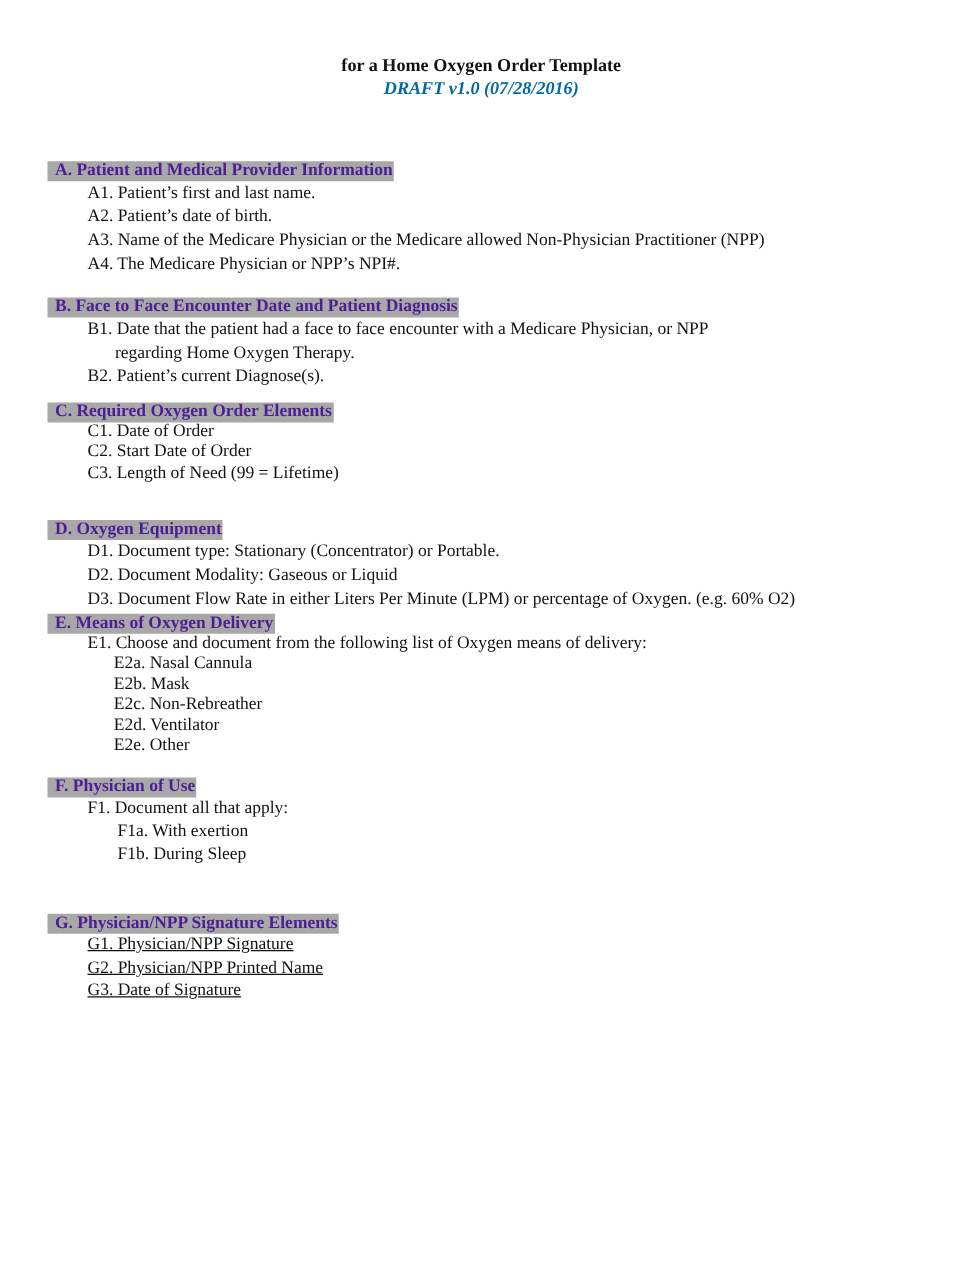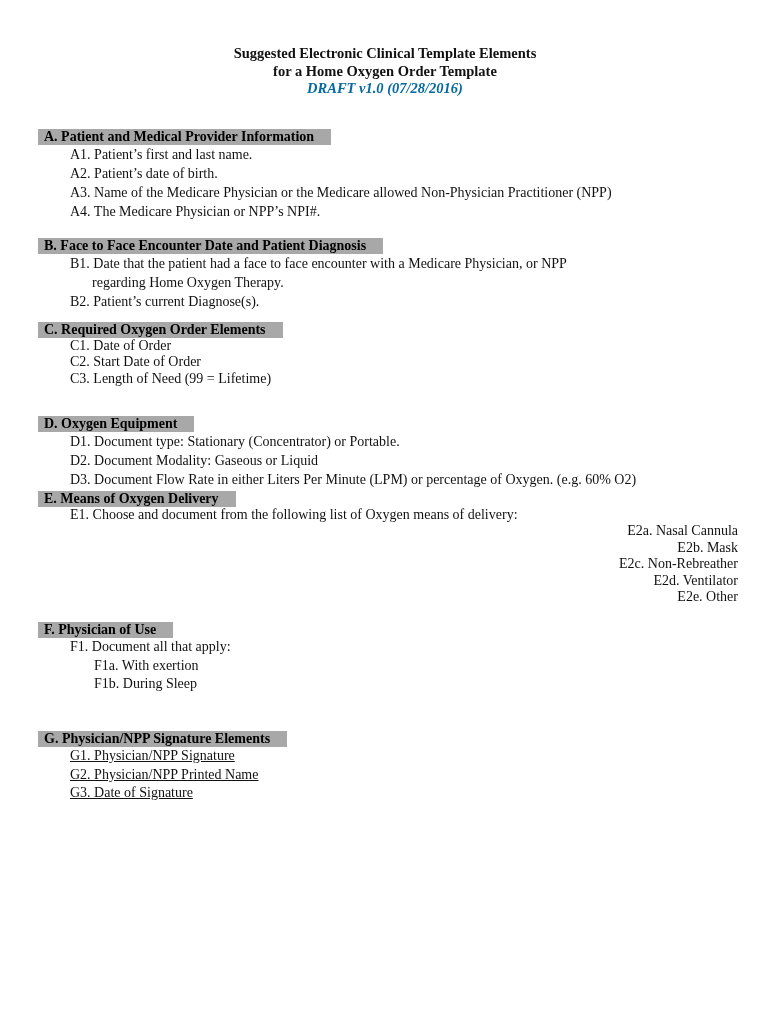--- a/index.html
+++ b/index.html
@@ -33,44 +33,43 @@
       position: absolute;
       left: 38px;
       width: 700px;
     }
     .section-heading {
       display: inline-block;
       background: #a8a8a8;
       font-weight: bold;
       font-size: 14px;
       line-height: 16px;
-      padding: 0 17px 0 6px;
+      padding: 0 1px 0 6px;
       margin: 0;
-      color: #000000;
+      color: #4c1d95;
     }
     .item {
       font-size: 14px;
       line-height: 16.4px;
       margin: 0;
       white-space: nowrap;
     }
     .lvl1 { padding-left: 32px; }
     .lvl1-cont { padding-left: 54px; }
-    .lvl2-e { padding-left: 53px; text-align: right; }
+    .lvl2-e { padding-left: 53px; }
     .lvl2-f { padding-left: 56px; }
     .gap-a .item { line-height: 19px; }
     .gap-b .item { line-height: 19px; }
     .gap-f .item { line-height: 18.5px; }
     .gap-g .item { line-height: 18.7px; }
   </style>
 </head>
 <body>
 
 <div class="page-header">
-  <div>Suggested Electronic Clinical Template Elements</div>
   <div>for a Home Oxygen Order Template</div>
   <div class="draft">DRAFT v1.0 (07/28/2016)</div>
 </div>
 
 <div class="section gap-a" style="top:127px;">
   <div class="section-heading">A. Patient and Medical Provider Information</div>
   <p class="item lvl1">A1. Patient’s first and last name.</p>
   <p class="item lvl1">A2. Patient’s date of birth.</p>
   <p class="item lvl1">A3. Name of the Medicare Physician or the Medicare allowed Non-Physician Practitioner (NPP)</p>
   <p class="item lvl1">A4. The Medicare Physician or NPP’s NPI#.</p>

